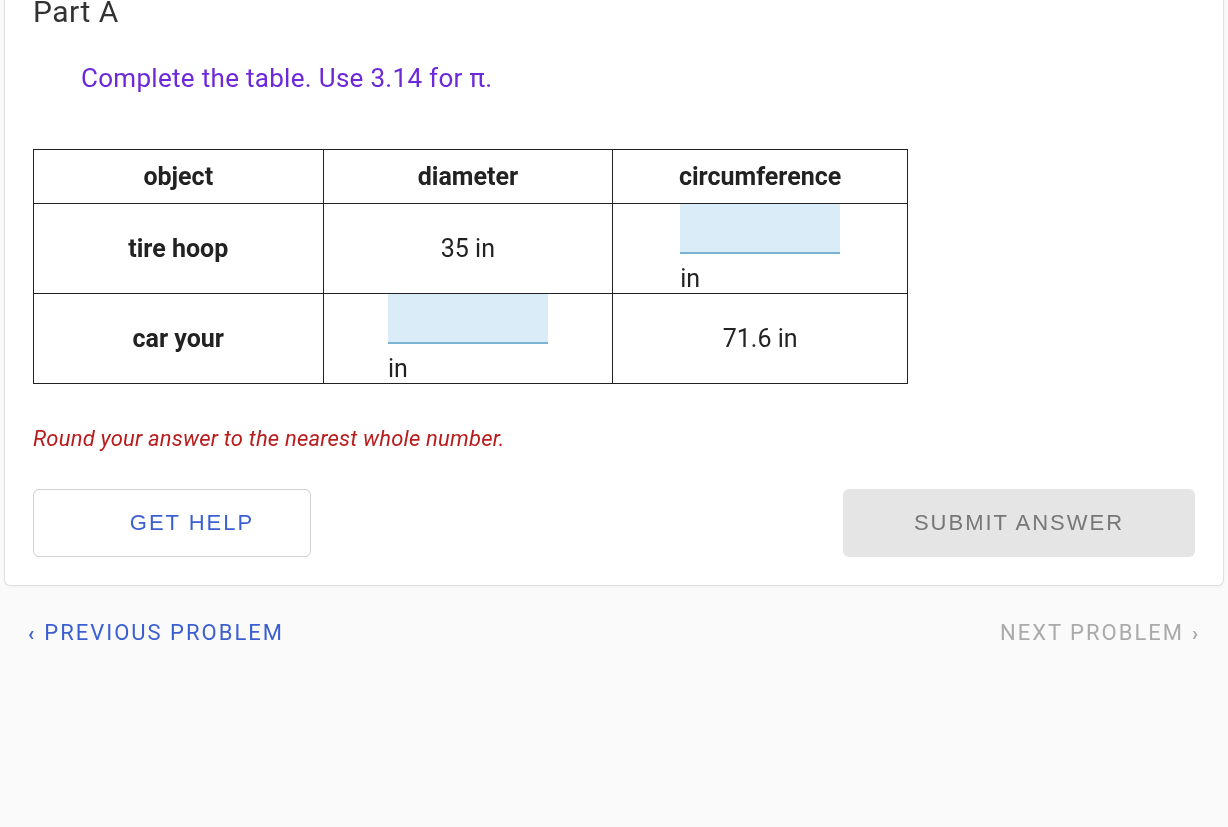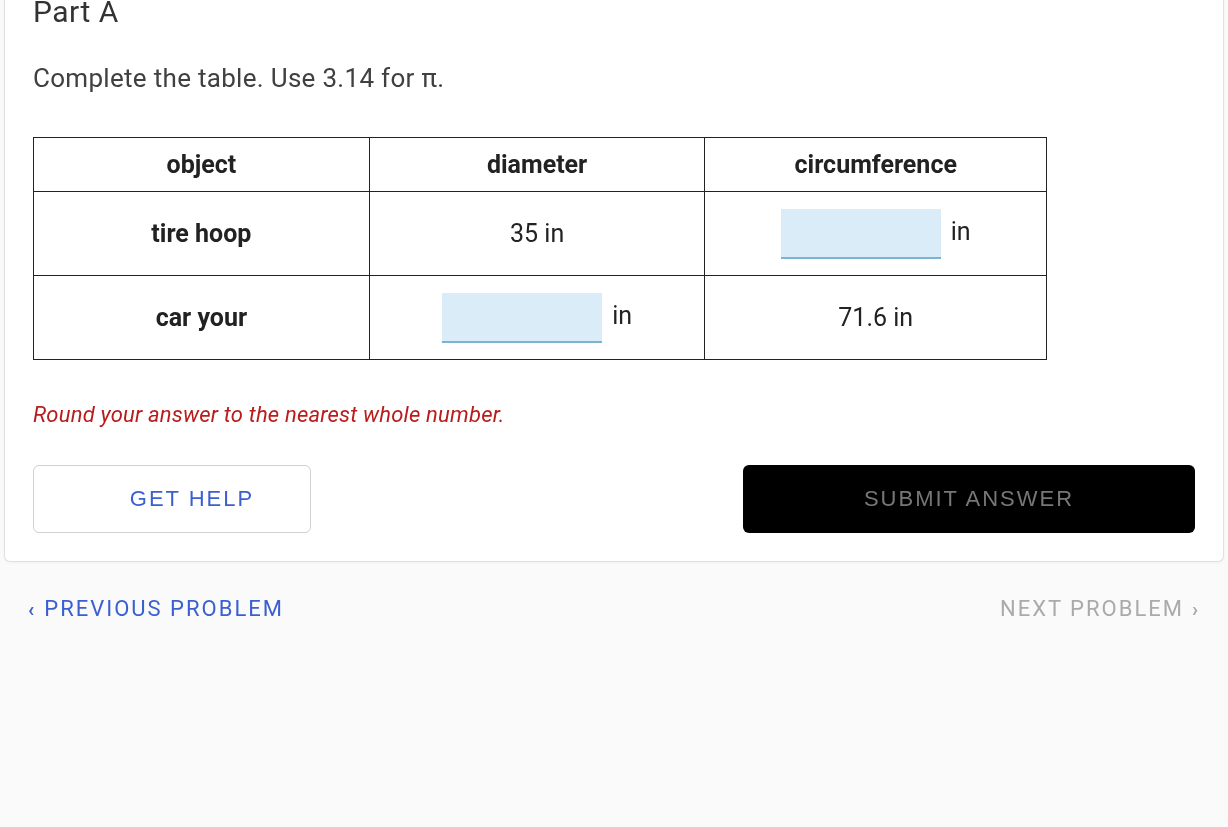--- a/index.html
+++ b/index.html
@@ -28,28 +28,29 @@
       font-size: 30px;
       font-weight: 400;
       color: #333;
       letter-spacing: 0.5px;
       padding-top: 0;
       margin-top: -6px;
     }
     .instruction {
       font-size: 26px;
       font-weight: 400;
-      color: #404040;
+      color: #6d28d9;
       margin-top: 34px;
       letter-spacing: 0.3px;
+      margin-left: 48px;
     }
     .problem-table {
       border-collapse: collapse;
-      margin-top: 44px;
-      width: 1014px;
+      margin-top: 56px;
+      width: 875px;
     }
     .problem-table th, .problem-table td {
       border: 1px solid #222;
       padding: 0;
       text-align: center;
       vertical-align: middle;
       height: 84px;
     }
     .problem-table thead tr th {
       height: 54px;
@@ -68,20 +69,21 @@
       font-weight: 700;
     }
     .cell-value {
       font-weight: 400;
     }
     .answer-cell {
       display: inline-flex;
       align-items: baseline;
       justify-content: center;
       gap: 10px;
+      flex-direction: column;
     }
     .answer-input {
       display: inline-block;
       width: 160px;
       height: 50px;
       background: #d9ecf7;
       border: none;
       border-bottom: 2px solid #7bb3d3;
       font-size: 22px;
       text-align: center;
@@ -118,23 +120,23 @@
     .btn-help {
       width: 278px;
       height: 68px;
       background: #fff;
       border: 1px solid #d0d0d0;
       color: #3b5fd1;
       font-weight: 400;
       padding-left: 40px;
     }
     .btn-submit {
-      width: 452px;
+      width: 352px;
       height: 68px;
-      background: #000000;
+      background: #e5e5e5;
       border: none;
       color: #777;
       font-weight: 400;
     }
     .nav-row {
       display: flex;
       justify-content: space-between;
       align-items: center;
       padding: 34px 28px 0 28px;
       font-size: 22px;

